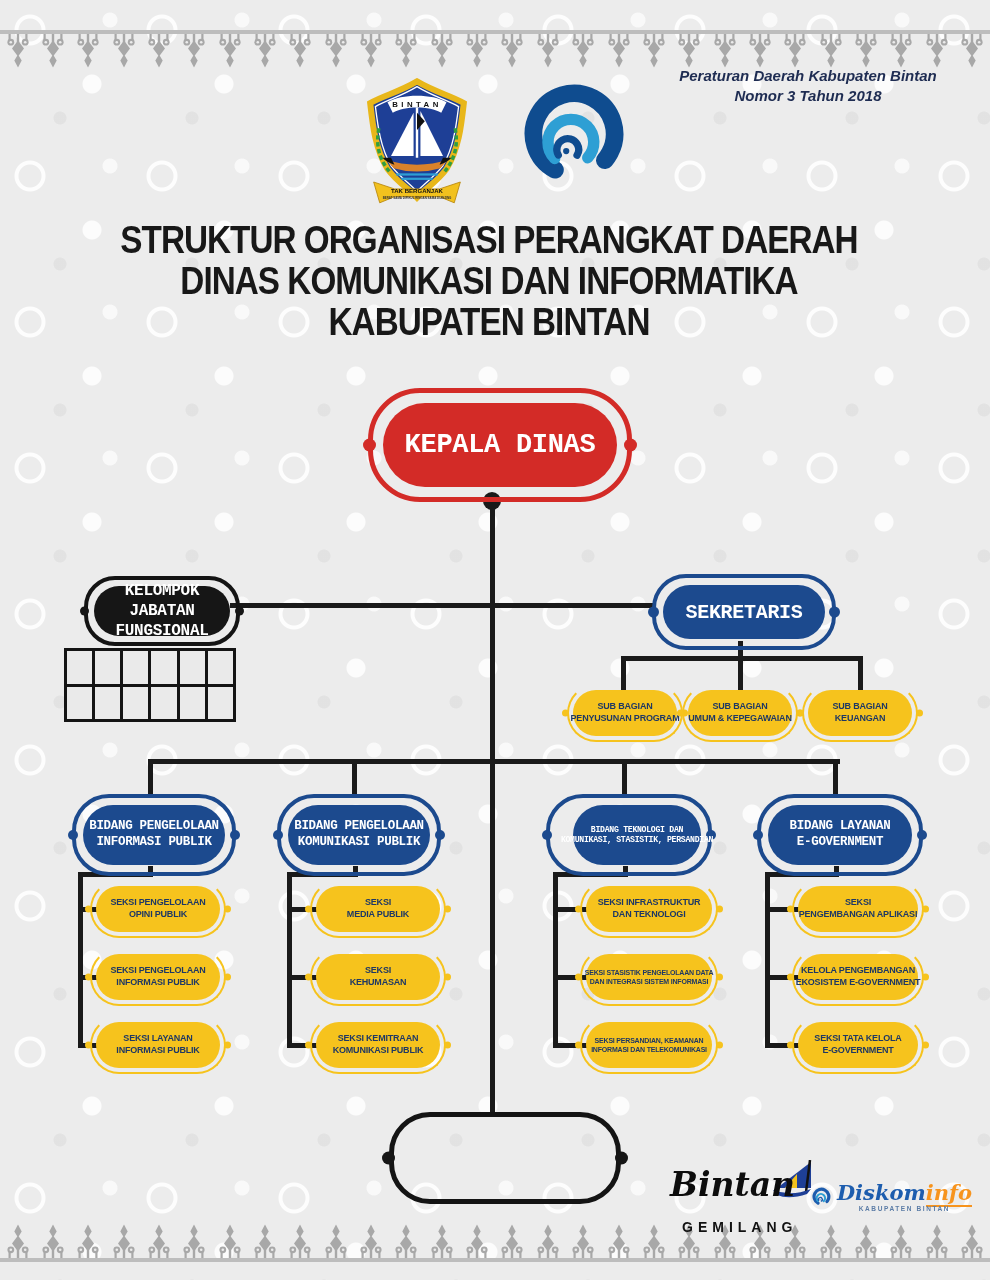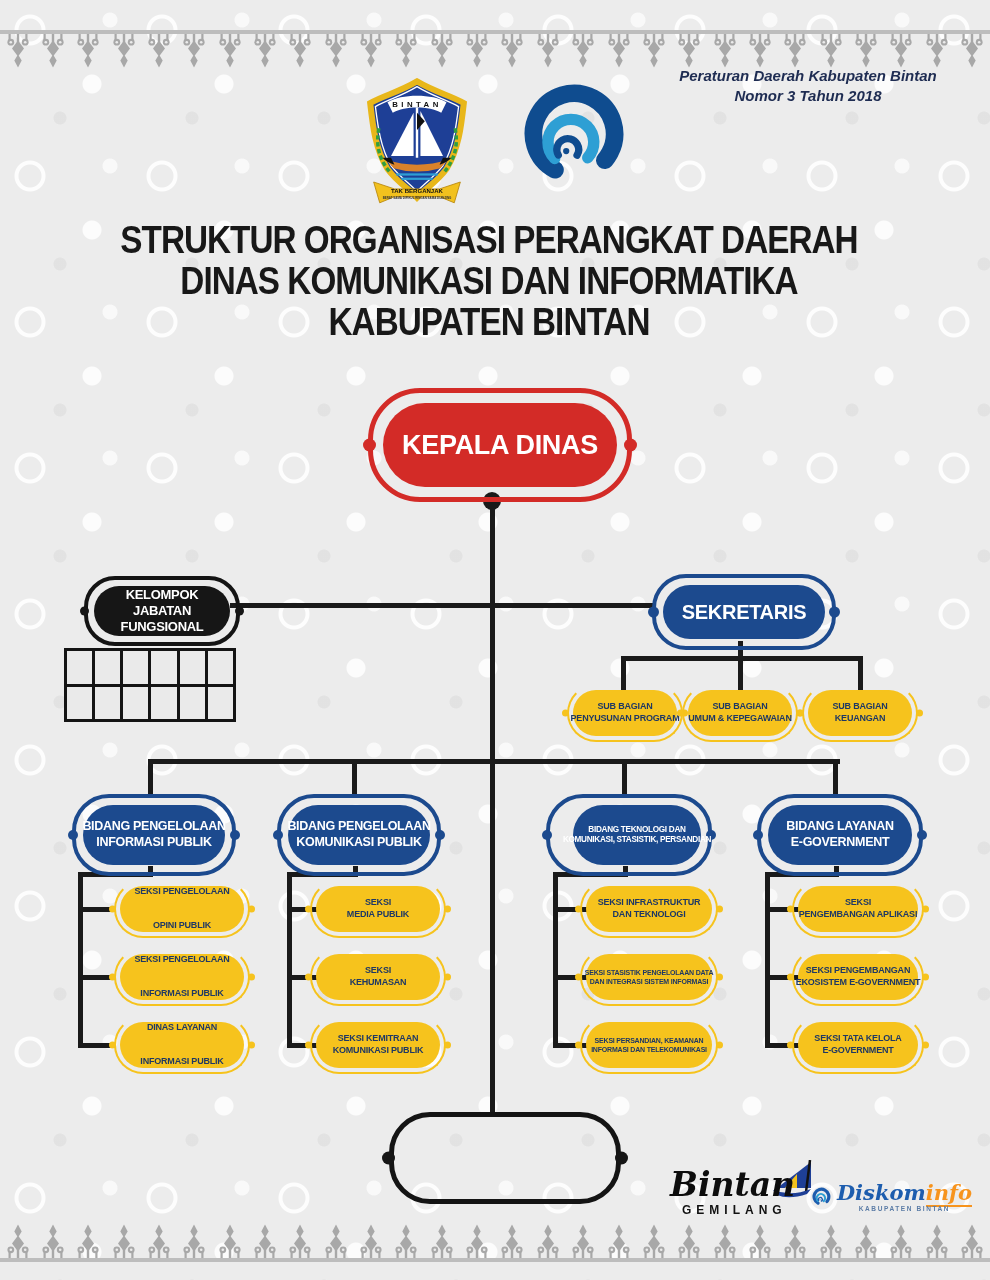--- a/index.html
+++ b/index.html
@@ -65,30 +65,30 @@
   
   #v-c4-drop{left:834px;top:866px;width:5px;height:10px;}
   #h-c4-elbow{left:765px;top:872px;width:74px;height:5px;}
   #v-c4-spine{left:765px;top:872px;width:5px;height:176px;}
   #h-c4-s1{left:765px;top:907px;width:41px;height:5px;}
   #h-c4-s2{left:765px;top:975px;width:41px;height:5px;}
   #h-c4-s3{left:765px;top:1043px;width:41px;height:5px;}
   
   .bigbox{position:absolute;border-style:solid;}
   .bigbox .pill{position:absolute;inset:8px;border-radius:999px;display:flex;flex-direction:column;
-    align-items:center;justify-content:center;text-align:center;color:#fff;font-weight:bold;letter-spacing:-0.3px;}
+    align-items:center;justify-content:center;text-align:center;color:#fff;font-weight:bold;letter-spacing:-0.3px;font-family:Liberation Mono, monospace;}
   .bigbox .dotL,.bigbox .dotR{position:absolute;top:50%;transform:translateY(-50%);border-radius:50%;}
   .red{border-color:#d32b27;}   .red .pill,.red .dotL,.red .dotR{background:#d32b27;}
   .blue{border-color:#1c4a8e;}  .blue .pill,.blue .dotL,.blue .dotR{background:#1c4a8e;}
   .blk{border-color:#141414;}   .blk .pill,.blk .dotL,.blk .dotR{background:#161616;}
   #kepala{left:368px;top:388px;width:254px;height:104px;border-width:5px;border-radius:52px;}
   #kepala .pill{inset:10px;font-size:27px;}
   #kepala .dotL,#kepala .dotR{width:13px;height:13px;} #kepala .dotL{left:-10px;} #kepala .dotR{right:-10px;}
   #kelompok{left:84px;top:576px;width:148px;height:62px;border-width:4px;border-radius:31px;}
-  #kelompok .pill{inset:6px;font-size:13px;line-height:1.25;}
+  #kelompok .pill{inset:6px;font-size:16px;line-height:1.25;}
   #kelompok .dotL,#kelompok .dotR{width:9px;height:9px;} #kelompok .dotL{left:-8px;} #kelompok .dotR{right:-8px;}
   #sekretaris{left:652px;top:574px;width:176px;height:68px;border-width:4px;border-radius:34px;}
   #sekretaris .pill{inset:7px;font-size:20px;}
   #sekretaris .dotL,#sekretaris .dotR{width:11px;height:11px;} #sekretaris .dotL{left:-8px;} #sekretaris .dotR{right:-8px;}
   .bidang{top:794px;height:74px;border-width:4px;border-radius:37px;}
   .bidang .pill{inset:7px;font-size:12.5px;line-height:1.25;white-space:nowrap;}
   .bidang .dotL,.bidang .dotR{width:10px;height:10px;} .bidang .dotL{left:-8px;} .bidang .dotR{right:-8px;}
   #bid1{left:72px;width:156px;} #bid2{left:277px;width:156px;} #bid3{left:546px;width:158px;} #bid4{left:757px;width:158px;}
   #bid3 .pill{font-size:8.2px;letter-spacing:-0.3px;margin-left:16px;}
   #upt{left:389px;top:1112px;width:222px;height:82px;border-width:5px;border-radius:41px;}
@@ -98,32 +98,32 @@
   .ypill{position:absolute;background:#f6c31d;border-radius:999px;display:flex;flex-direction:column;
     align-items:center;justify-content:center;text-align:center;color:#1f3864;font-weight:bold;
     font-size:9px;line-height:1.3;letter-spacing:-0.2px;white-space:nowrap;}
   .ypill .ring{position:absolute;inset:-6px;border:2.5px solid #f6c31d;border-top-color:transparent;border-radius:999px;}
   .ypill .dotL,.ypill .dotR{position:absolute;top:50%;transform:translateY(-50%);width:7px;height:7px;border-radius:50%;background:#f6c31d;}
   .ypill .dotL{left:-11px;} .ypill .dotR{right:-11px;}
   .ypill.small{font-size:7px;}
   #sub1{left:573px;top:690px;width:104px;height:46px;}
   #sub2{left:688px;top:690px;width:104px;height:46px;}
   #sub3{left:808px;top:690px;width:104px;height:46px;}
-  .c1{left:120px;width:124px;justify-content:space-between;} .c2{left:316px;width:124px;} .c3{left:586px;width:126px;} .c4{left:798px;width:120px;}
+  .c1{left:96px;width:124px;} .c2{left:316px;width:124px;} .c3{left:586px;width:126px;} .c4{left:798px;width:120px;}
   .r1{top:886px;height:46px;} .r2{top:954px;height:46px;} .r3{top:1022px;height:46px;}
   
   #grid{position:absolute;left:64px;top:648px;width:172px;height:74px;display:grid;
     grid-template-columns:repeat(6,1fr);grid-auto-rows:1fr;background:#141414;gap:3px;padding:3px;box-sizing:border-box;}
   #grid div{background:#eaeaea;}
   
   #lg-bintan{position:absolute;left:670px;top:1168px;width:145px;height:62px;}
   #lg-bintan .sail{position:absolute;right:-2px;top:-8px;}
   #lg-bintan .script{position:relative;font-family:"DejaVu Serif",serif;font-style:italic;font-weight:bold;
     font-size:33px;color:#0d0d0d;line-height:1;}
-  #lg-bintan .gem{margin-top:2px;margin-left:12px;font-size:12px;font-weight:bold;letter-spacing:5px;color:#111;}
+  #lg-bintan .gem{margin-top:18px;margin-left:12px;font-size:14px;font-weight:bold;letter-spacing:5px;color:#111;}
   #lg-diskom{position:absolute;left:812px;top:1178px;width:160px;display:flex;align-items:center;gap:6px;}
   #lg-diskom .dtxt{display:flex;flex-direction:column;line-height:1;}
   #lg-diskom .drow{font-family:"DejaVu Serif",serif;font-style:italic;font-weight:bold;font-size:21px;}
   #lg-diskom .diskom{color:#1d5dae;} #lg-diskom .info{color:#f7941e;border-bottom:2px solid #f7941e;}
   #lg-diskom .kab{margin-top:3px;font-size:6.5px;font-weight:bold;letter-spacing:1.6px;color:#5b7ca6;text-align:center;}
 </style>
 </head>
 <body>
 
 <div class="page">
@@ -1041,21 +1041,21 @@
     <span class="ring"></span>
       <span class="dotL"></span>
       <span class="dotR"></span>
     <span>SEKSI PENGELOLAAN</span>
     <span>INFORMASI PUBLIK</span>
   </div>
   <div class="ypill c1 r3">
     <span class="ring"></span>
       <span class="dotL"></span>
       <span class="dotR"></span>
-    <span>DINAS LAYANAN</span>
+    <span>SEKSI LAYANAN</span>
     <span>INFORMASI PUBLIK</span>
   </div>
 
   <div class="ypill c2 r1">
     <span class="ring"></span>
       <span class="dotL"></span>
       <span class="dotR"></span>
     <span>SEKSI</span>
     <span>MEDIA PUBLIK</span>
   </div>
@@ -1100,21 +1100,21 @@
     <span class="ring"></span>
       <span class="dotL"></span>
       <span class="dotR"></span>
     <span>SEKSI</span>
     <span>PENGEMBANGAN APLIKASI</span>
   </div>
   <div class="ypill c4 r2">
     <span class="ring"></span>
       <span class="dotL"></span>
       <span class="dotR"></span>
-    <span>SEKSI PENGEMBANGAN</span>
+    <span>KELOLA PENGEMBANGAN</span>
     <span>EKOSISTEM E-GOVERNMENT</span>
   </div>
   <div class="ypill c4 r3">
     <span class="ring"></span>
       <span class="dotL"></span>
       <span class="dotR"></span>
     <span>SEKSI TATA KELOLA</span>
     <span>E-GOVERNMENT</span>
   </div>
 

